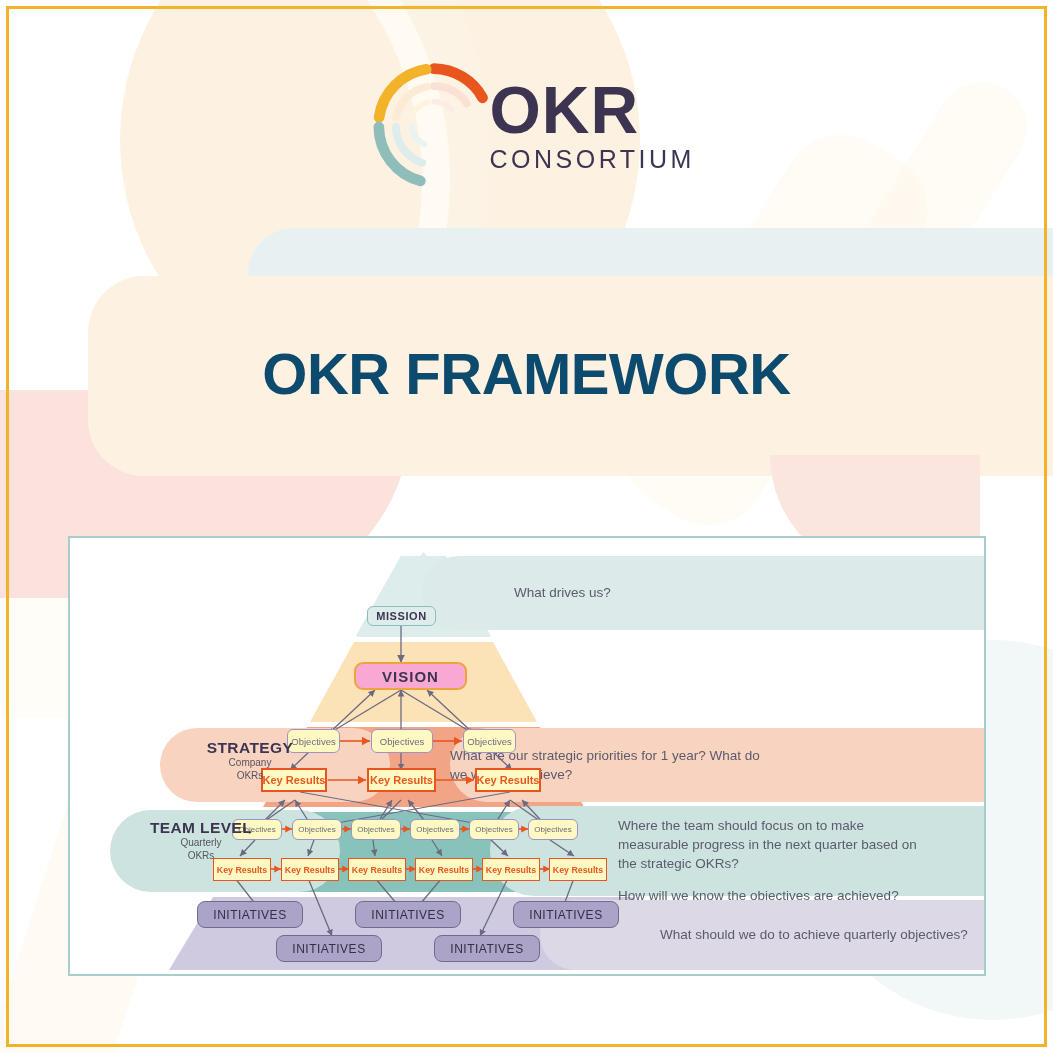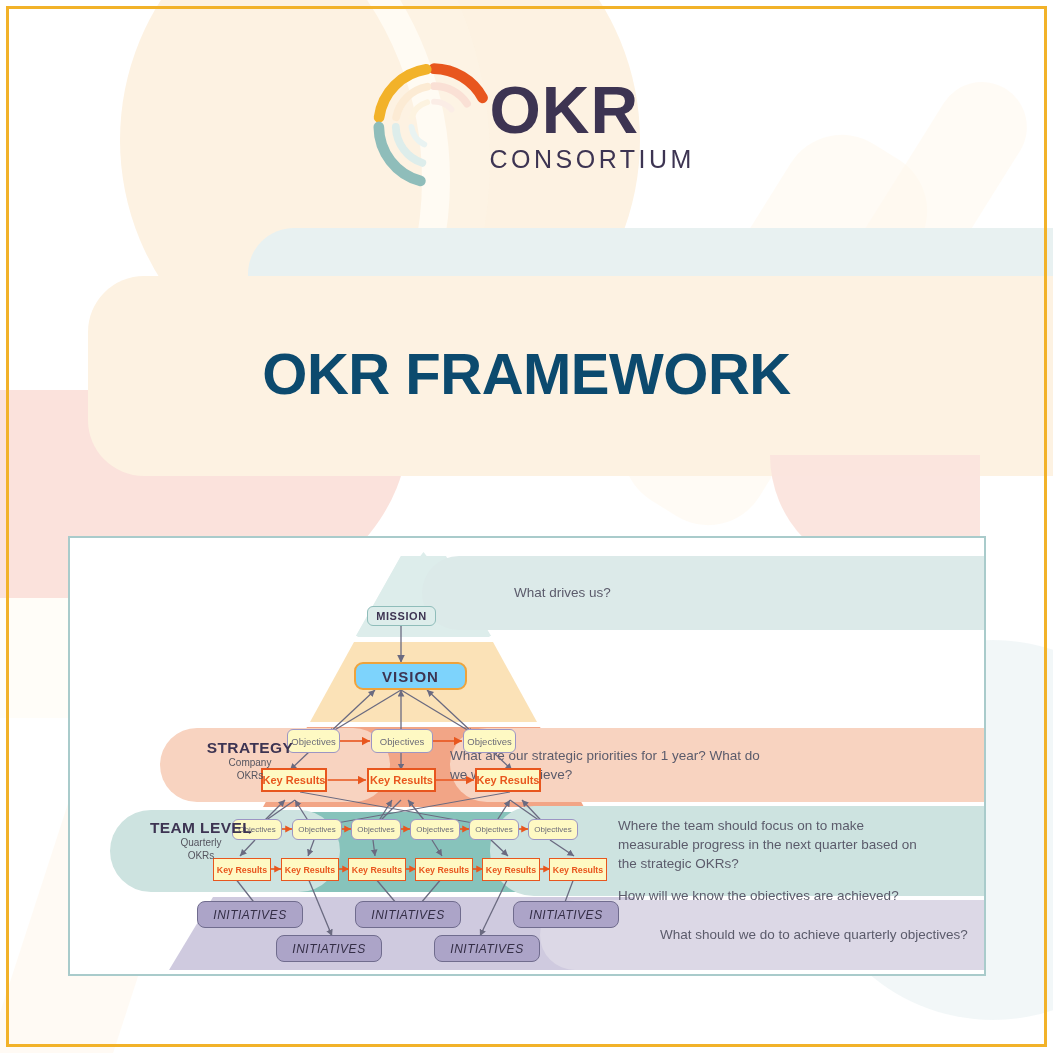--- a/index.html
+++ b/index.html
@@ -186,21 +186,21 @@
   }
   .node.mission {
     border: 1.6px solid #8FBDBA;
     background: #DDEDEB;
     color: #3D3452;
     font-size: 11px; font-weight: 600; letter-spacing: .6px;
     border-radius: 6px;
   }
   .node.vision {
     border: 2px solid #EFA33B;
-    background: #7dd3fc;
+    background: #f9a8d4;
     color: #3D3452;
     font-size: 15px; font-weight: 700; letter-spacing: 1px;
     border-radius: 9px;
   }
   .node.obj {
     border: 1.5px solid #9C95C4;
     color: #6B6B78;
     font-size: 9.5px; font-weight: 500;
     border-radius: 6px;
   }
@@ -211,21 +211,20 @@
     font-size: 11px; font-weight: 600;
     border-radius: 0;
   }
   .node.kr.small { font-size: 8.8px; border-width: 1.8px; }
   .node.init {
     border: 1.6px solid #706C8E;
     background: #ACA4C8;
     color: #342E46;
     font-size: 12px; font-weight: 500; letter-spacing: .5px;
     border-radius: 8px;
-    font-style: italic;
   }
 
   svg.links { position: absolute; left:0; top:0; width: 918px; height: 440px; z-index: 4; }
 </style>
 </head>
 <body>
 
 <div id="page">
 
   <div class="bg">

